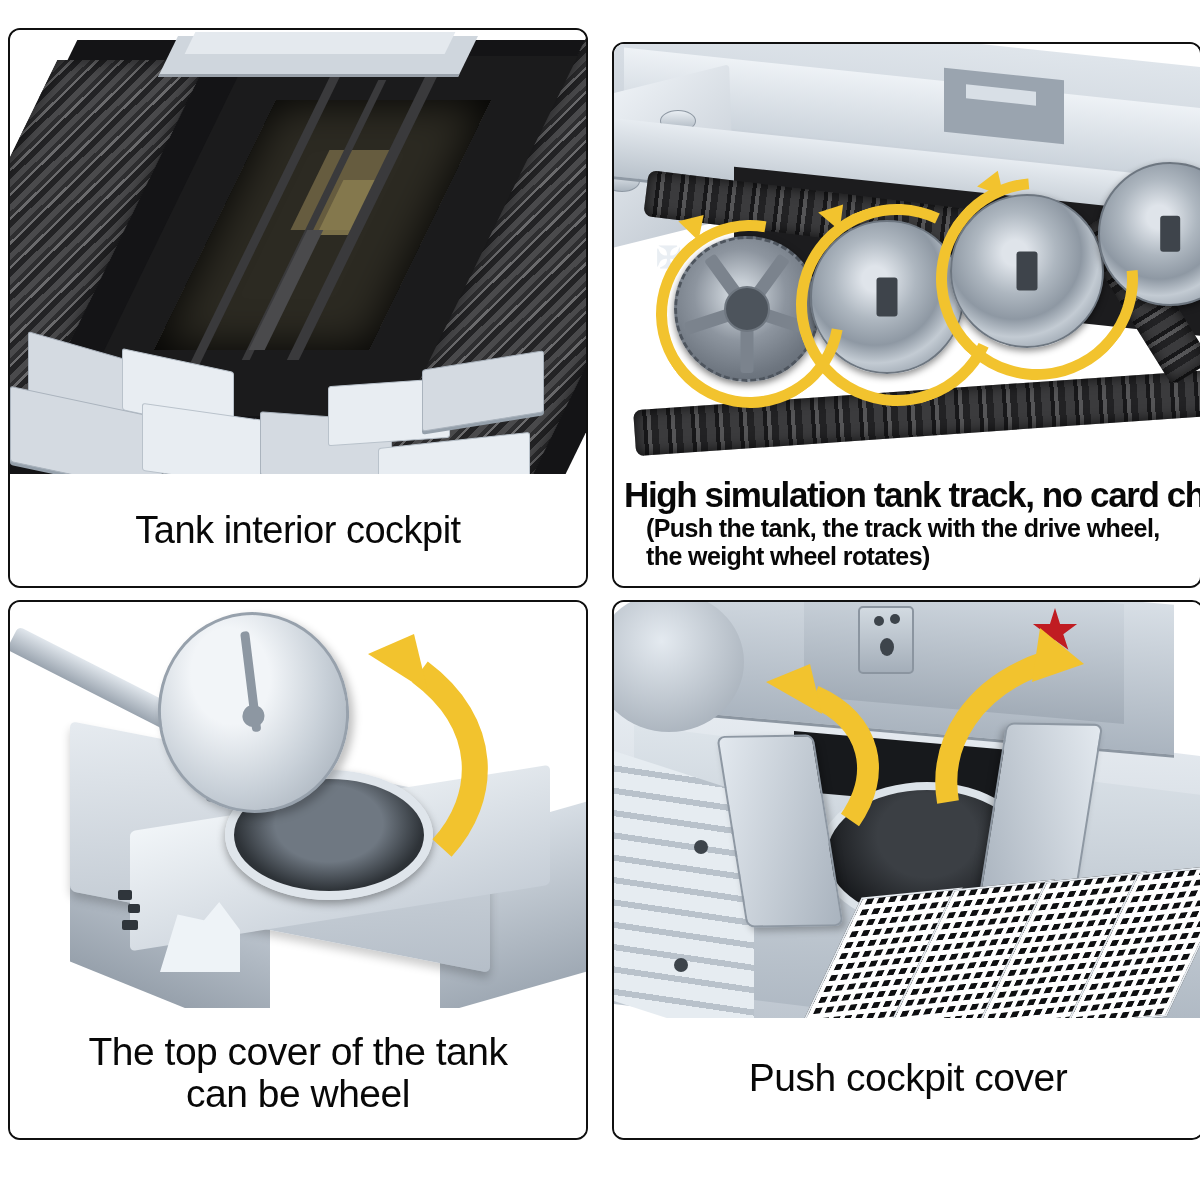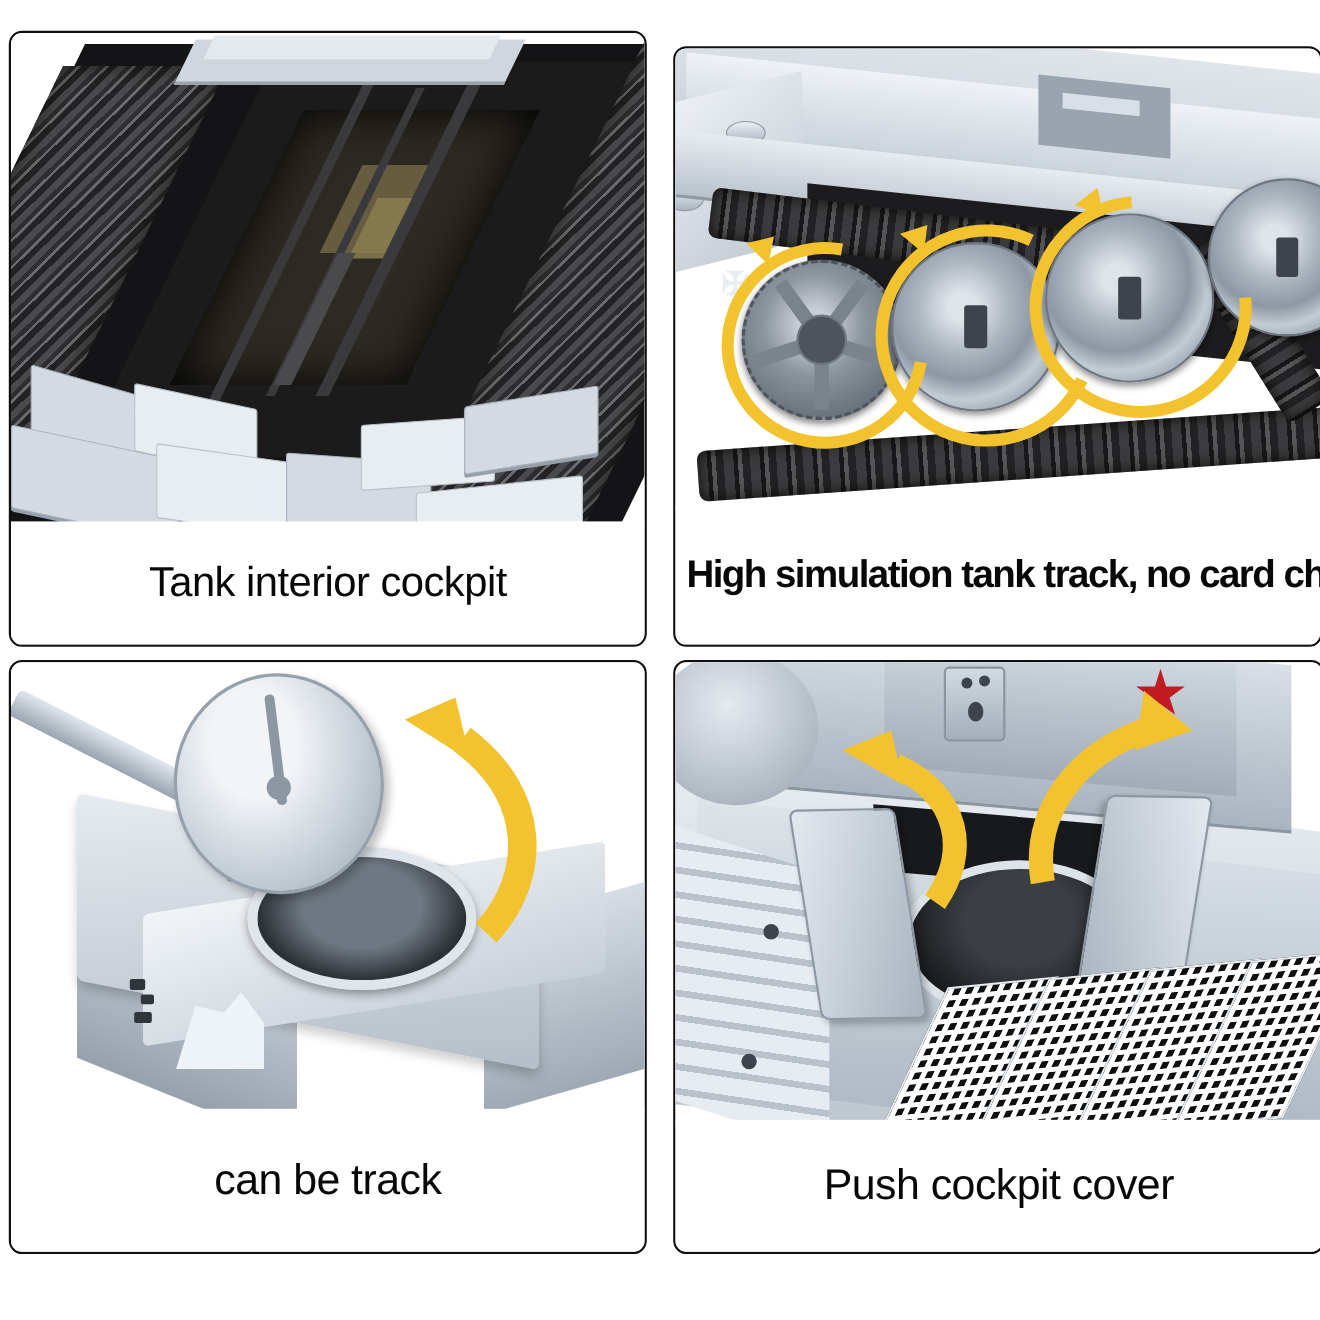--- a/index.html
+++ b/index.html
@@ -211,20 +211,21 @@
 
       <div class="arrowring" style="left:42px;top:176px;width:166px;height:166px;"></div>
       <div class="arrowhead" style="left:68px;top:168px;transform:rotate(44deg);"></div>
       <div class="arrowring" style="left:182px;top:160px;width:180px;height:180px;transform:rotate(-20deg);"></div>
       <div class="arrowhead" style="left:208px;top:158px;transform:rotate(40deg);"></div>
       <div class="arrowring" style="left:322px;top:134px;width:180px;height:180px;transform:rotate(-50deg);"></div>
       <div class="arrowhead" style="left:366px;top:126px;transform:rotate(20deg);"></div>
     </div>
     <div class="cap cap-tr" style="height:126px;">
       <div class="l1">High simulation tank track, no card chain</div>
+      <div class="l2">(Push the tank, the track with the drive wheel, the weight wheel rotates)</div>
     </div>
   </div>
 
   <div class="panel p-bl">
     <div class="art bl-art">
       <div class="sh bl-barrel"></div>
       <div class="sh bl-mantlet"></div>
       <div class="sh bl-side"></div>
       <div class="sh bl-right"></div>
       <div class="sh bl-turret"></div>
@@ -241,21 +242,22 @@
       <div class="sh" style="left:112px;top:318px;width:16px;height:10px;background:#2f353b;border-radius:2px;"></div>
       <div class="sh" style="left:150px;top:300px;width:80px;height:70px;background:#eef3f7;
             clip-path:polygon(0 100%,22% 18%,55% 26%,74% 0,100% 40%,100% 100%);"></div>
 
       <svg class="curvearrow" style="left:300px;top:26px;" width="200" height="230" viewBox="0 0 200 230">
         <path d="M132 220 C 178 170, 180 96, 110 44" fill="none" stroke="#f2c32e" stroke-width="26" stroke-linecap="butt"></path>
         <path d="M118 64 L 58 26 L 104 6 Z" fill="#f2c32e"></path>
       </svg>
     </div>
     <div class="cap cap-bl" style="height:130px;">
-      <div class="l1">can be track</div>
+      <div class="l1">The top cover of the tank</div>
+      <div class="l1">can be wheel</div>
     </div>
   </div>
 
   <div class="panel p-br">
     <div class="art br-art">
       <div class="sh br-deck"></div>
       <div class="sh br-deck2"></div>
       <div class="sh br-rail"></div>
       <div class="br-dot" style="left:80px;top:238px;width:14px;height:14px;"></div>
       <div class="br-dot" style="left:60px;top:356px;width:14px;height:14px;"></div>

